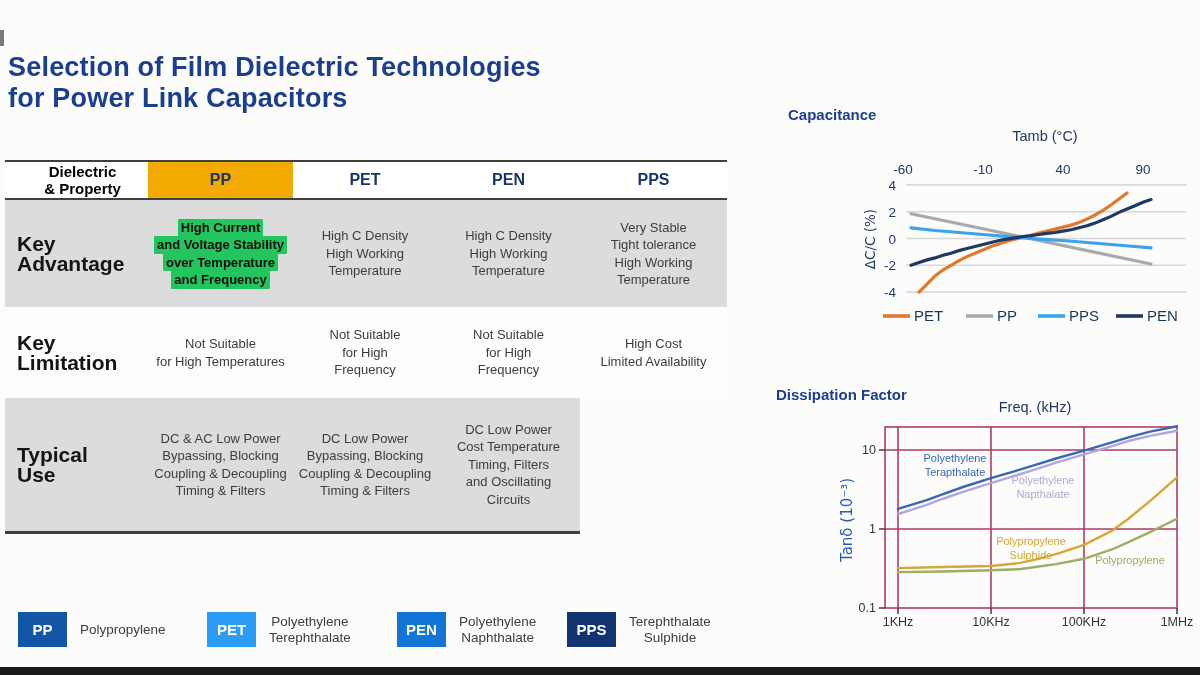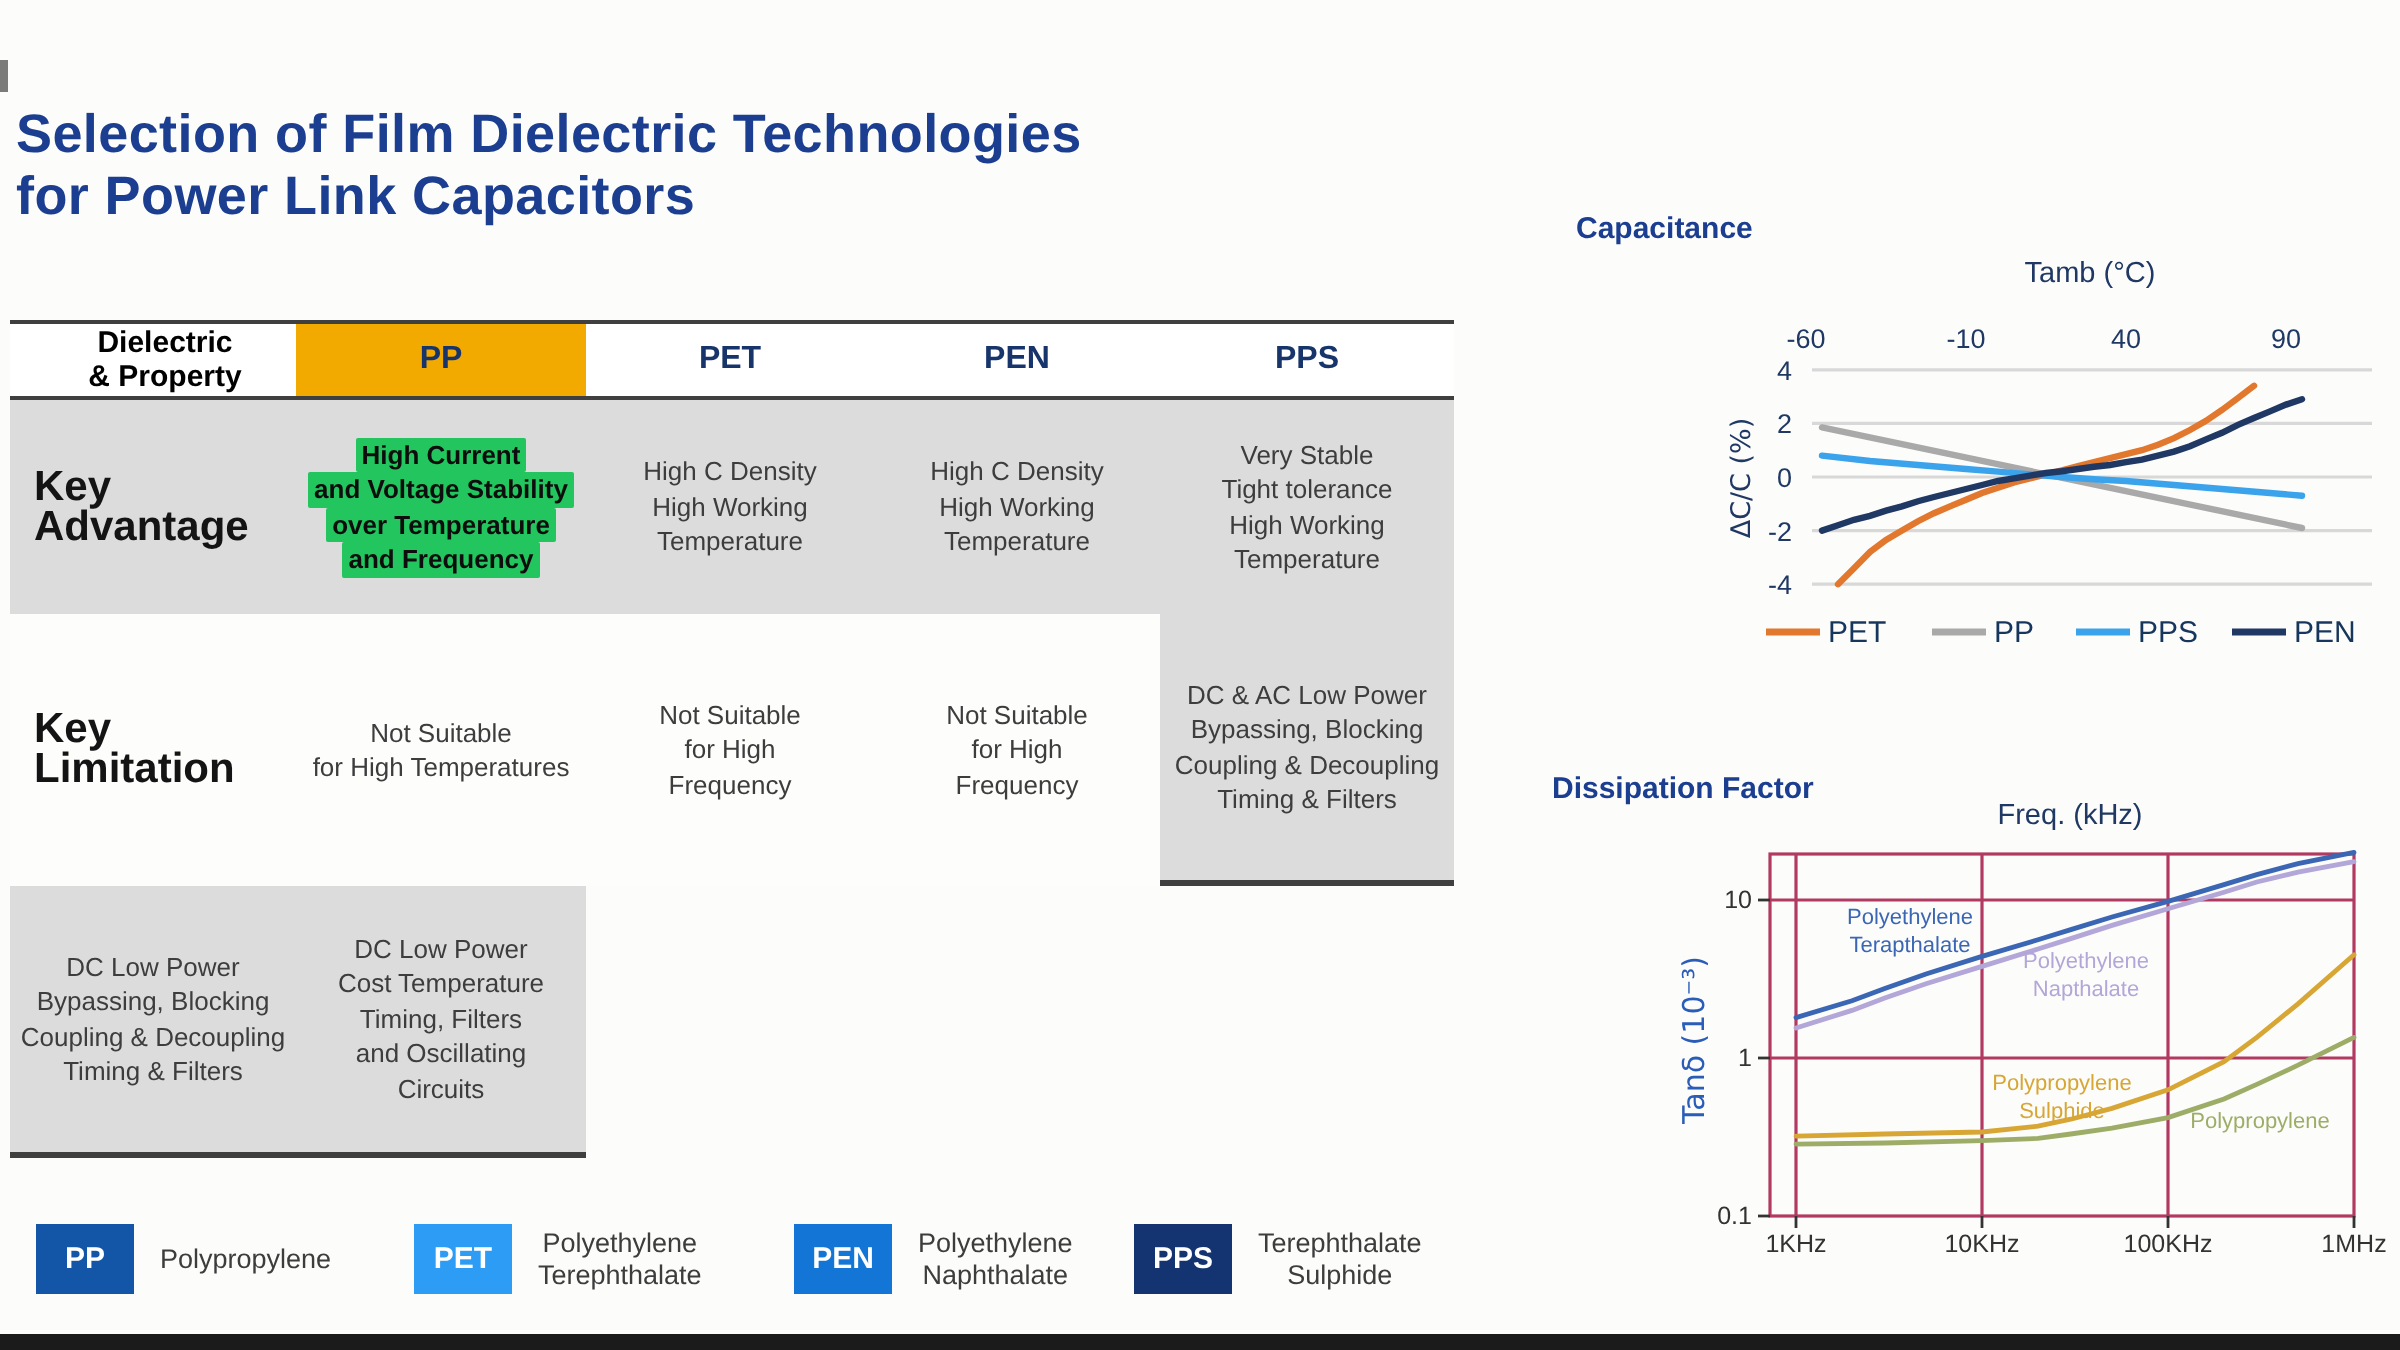--- a/index.html
+++ b/index.html
@@ -129,20 +129,28 @@
       </div>
       <div class="cell rw h1">
         <div>Not Suitable</div>
         <div>for High</div>
         <div>Frequency</div>
       </div>
       <div class="cell rw h1">
         <div>Not Suitable</div>
         <div>for High</div>
         <div>Frequency</div>
+      </div>
+      <div class="cell rw h1">
+        <div>High Cost</div>
+        <div>Limited Availability</div>
+      </div>
+      <div class="cell lbl rg h2 last">
+        <div>Typical</div>
+        <div>Use</div>
       </div>
       <div class="cell rg h2 last">
         <div>DC &amp; AC Low Power</div>
         <div>Bypassing, Blocking</div>
         <div>Coupling &amp; Decoupling</div>
         <div>Timing &amp; Filters</div>
       </div>
       <div class="cell rg h2 last">
         <div>DC Low Power</div>
         <div>Bypassing, Blocking</div>

